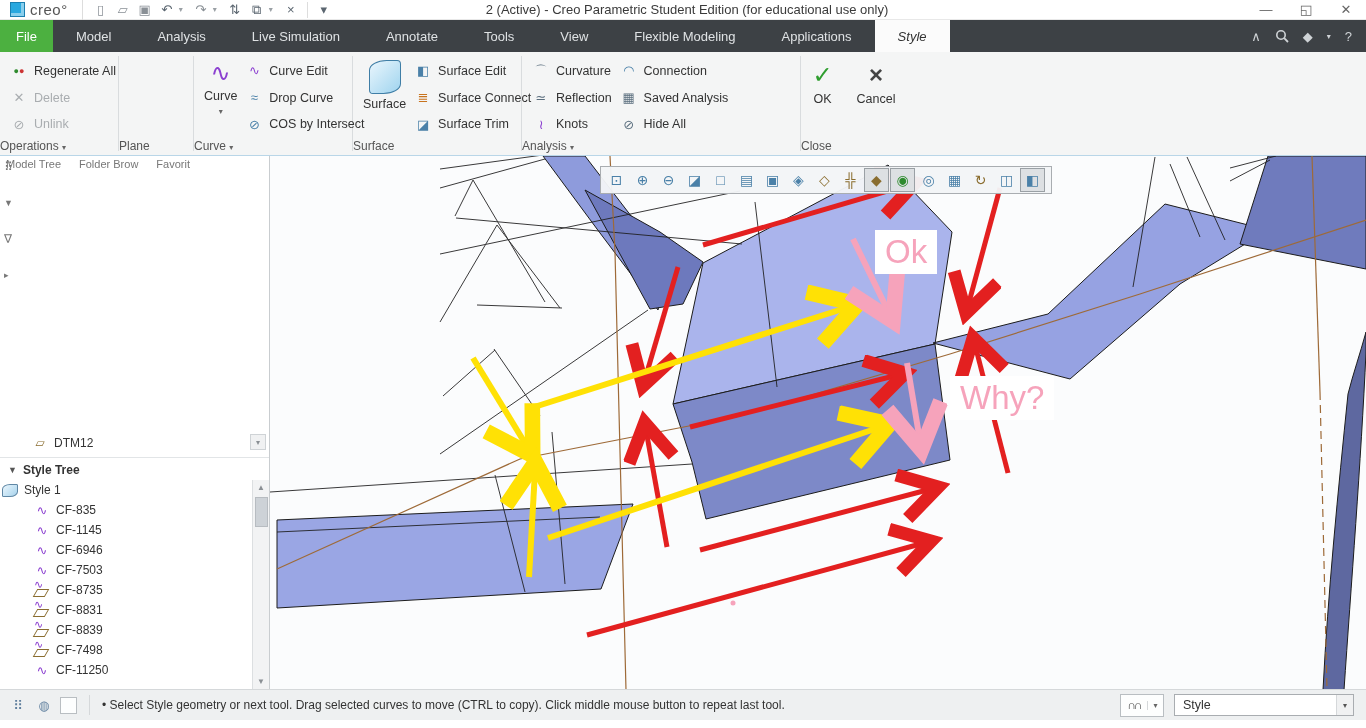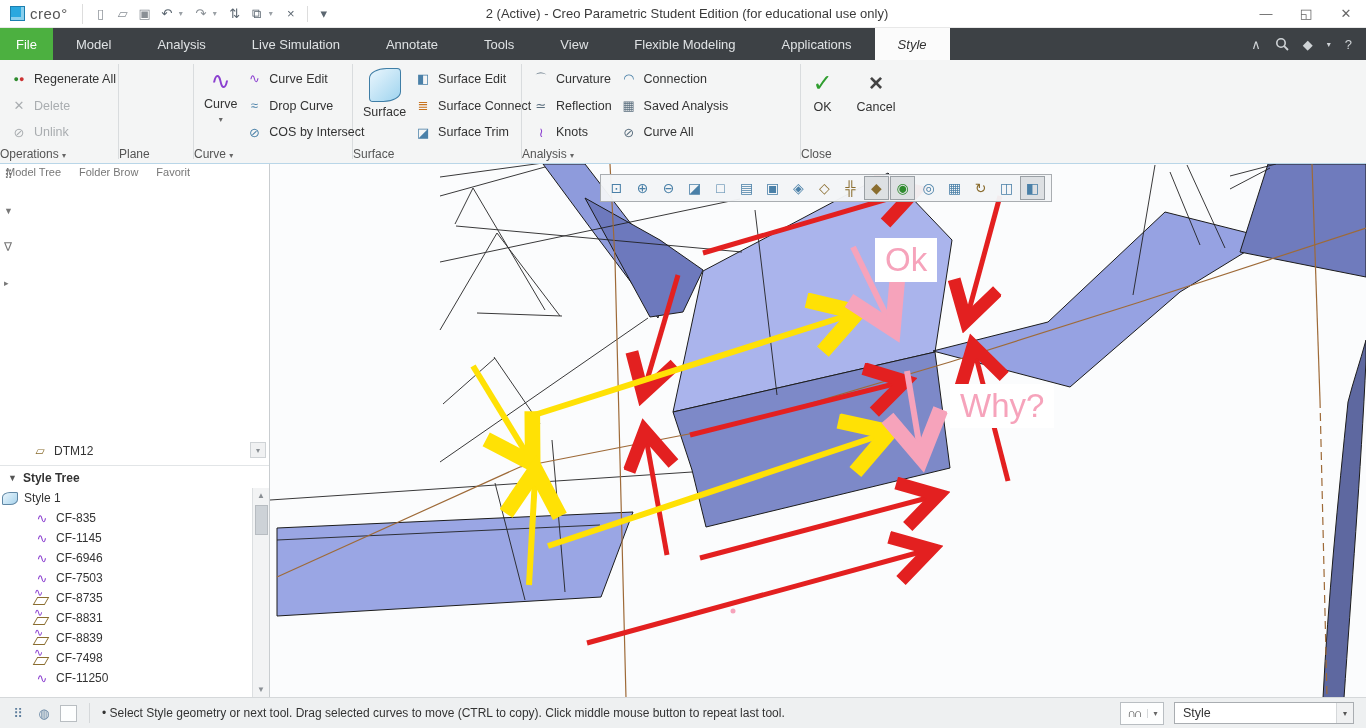--- a/index.html
+++ b/index.html
@@ -1,21 +1,21 @@
 <!DOCTYPE html>
 <html><head>
 <meta charset="utf-8">
 <style>
   * { margin:0; padding:0; box-sizing:border-box; }
   html,body { width:1366px; height:728px; overflow:hidden;
     font-family:"Liberation Sans","DejaVu Sans",sans-serif; font-size:12px; color:#333;
     background:#fff; }
 
   
-  .titlebar { position:relative; height:28px; background:#fff; display:flex; align-items:center;
+  .titlebar { position:relative; height:20px; background:#fff; display:flex; align-items:center;
     border-bottom:1px solid #e8e8e8; }
   .logo { display:flex; align-items:center; gap:5px; padding:0 14px 0 10px; }
   .logo-cube { width:15px; height:15px; background:#29a8df; border:1px solid #1b7fb0;
     box-shadow:inset -3px -3px 0 rgba(255,255,255,.45); }
   .logo-text { font-size:15px; color:#555; letter-spacing:.5px; }
   .qat { display:flex; align-items:center; gap:2px; border-left:1px solid #ddd; padding-left:8px; height:20px; }
   .qat .qi { width:20px; height:20px; display:flex; align-items:center; justify-content:center;
     color:#8a9096; font-size:13px; cursor:default; }
   .qat .qi.en { color:#5b6670; }
   .qat .caret { width:10px; font-size:8px; color:#9aa0a5; }
@@ -273,21 +273,21 @@
       <div class="rbtn">
         <span class="ric" style="color:#4a80a8">◠</span>
         <span>Connection</span>
       </div>
       <div class="rbtn">
         <span class="ric" style="color:#5a6e7e">▦</span>
         <span>Saved Analysis</span>
       </div>
       <div class="rbtn">
         <span class="ric" style="color:#5a6e7e">⊘</span>
-        <span>Curve All</span>
+        <span>Hide All</span>
       </div>
     </div>
     <div class="grp-label">
       <span>Analysis</span> <span class="caret-s">▾</span>
     </div>
   </div>
   <div class="gsep"></div>
 
   <div class="grp" style="width:106px;justify-content:center">
     <div class="closebtn">

